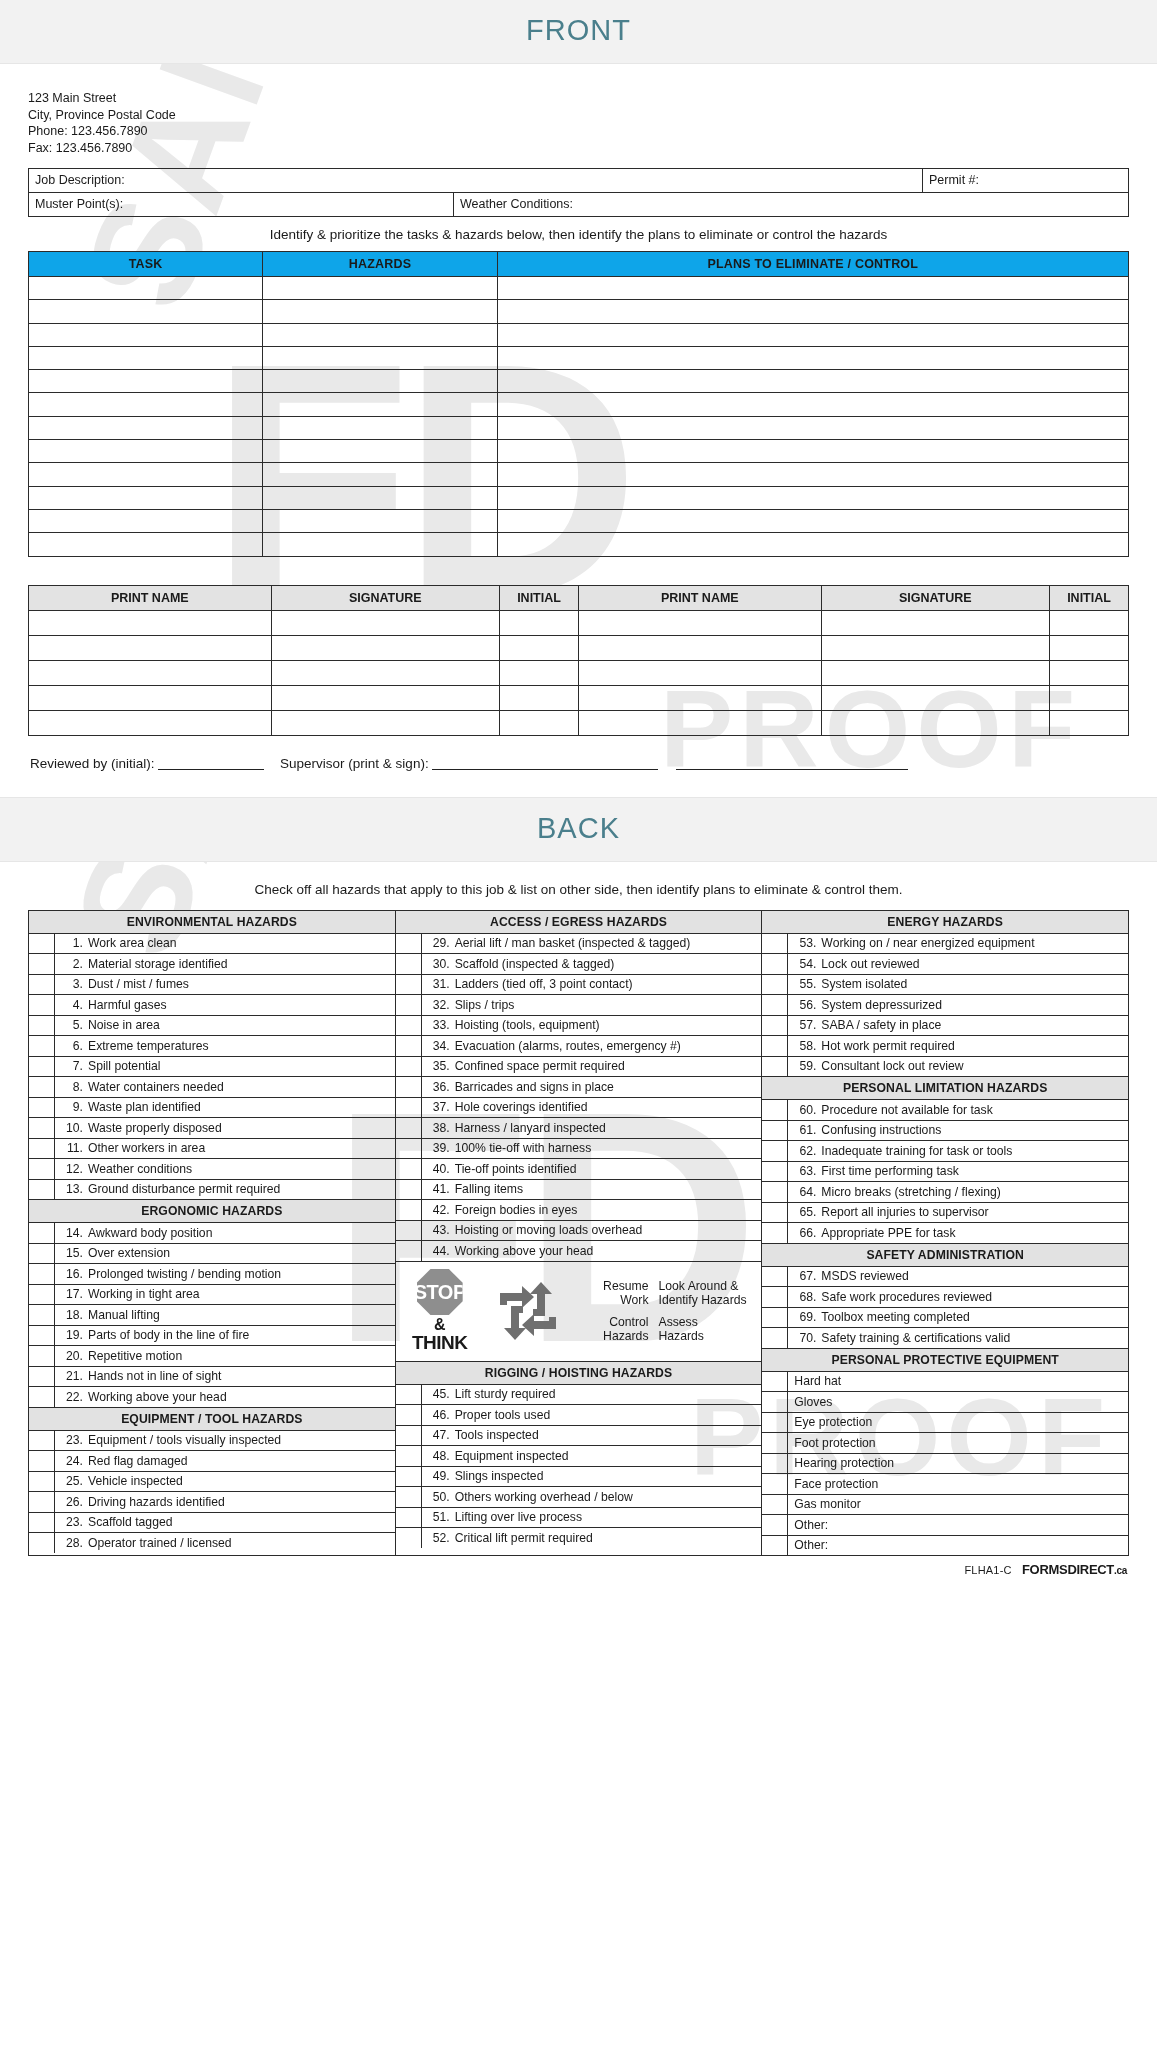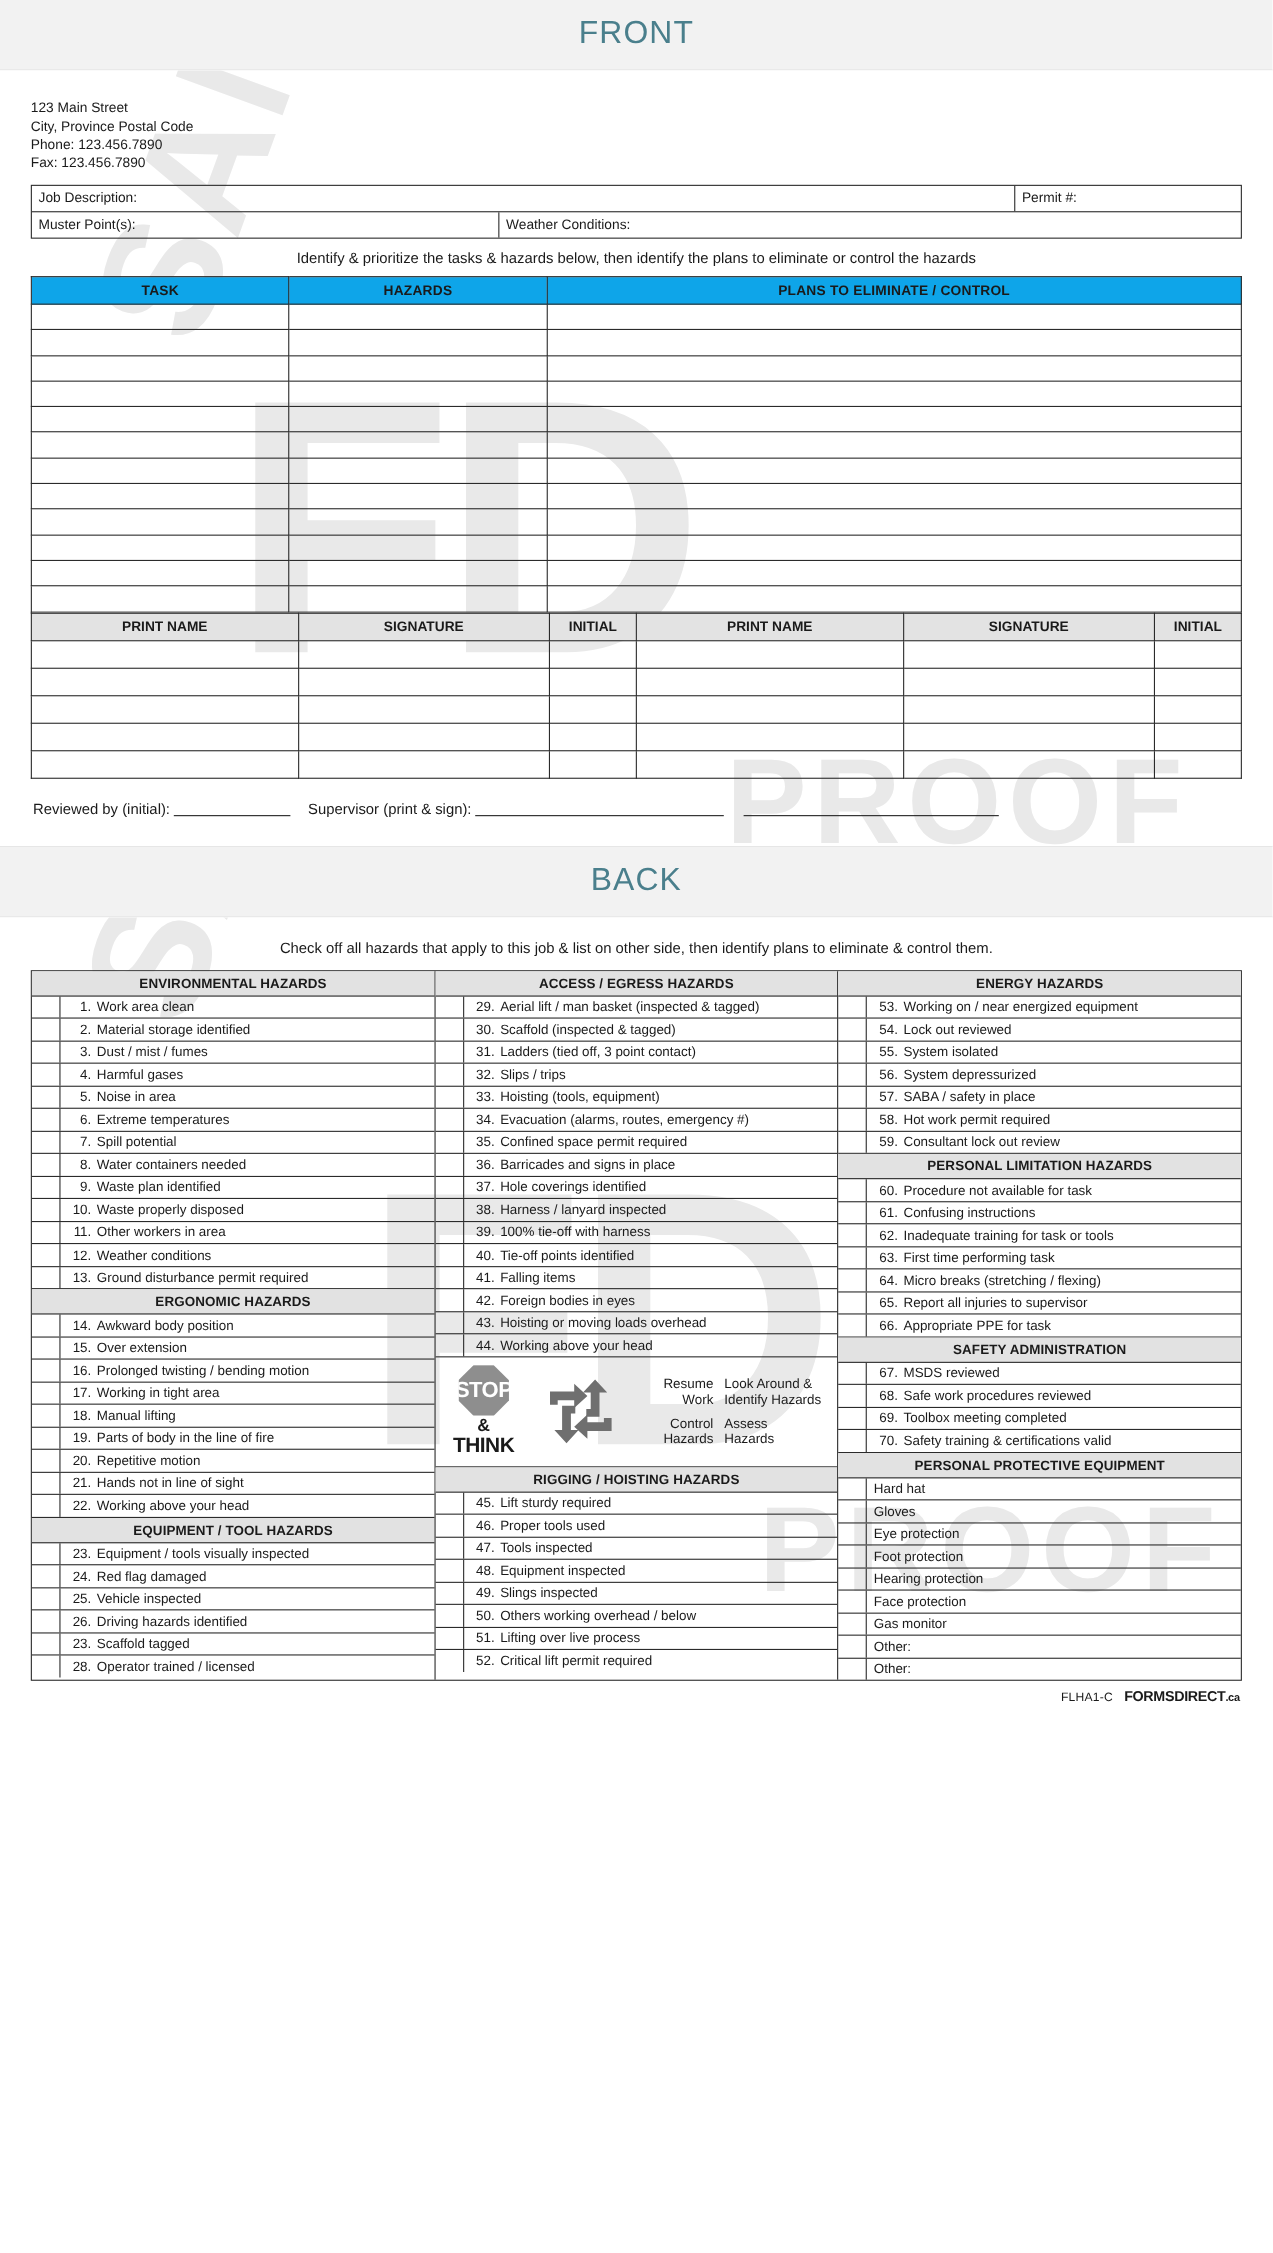--- a/index.html
+++ b/index.html
@@ -54,21 +54,21 @@
   
   table.grid { width:100%; border-collapse:collapse; table-layout:fixed; }
   table.grid th, table.grid td { border:1.4px solid #2b2b2b; }
   table.grid th {
     background:#0ea5e9; font-size:12.5px; font-weight:700; text-align:center;
     padding:5px 2px 5px 2px; letter-spacing:0.2px;
   }
   table.grid td { height:23.3px; }
 
   
-  table.sigs { width:100%; border-collapse:collapse; table-layout:fixed; margin-top:0;border-radius:21px; }
+  table.sigs { width:100%; border-collapse:collapse; table-layout:fixed; margin-top:28px;border-radius:21px; }
   table.sigs th, table.sigs td { border:1.4px solid #2b2b2b; }
   table.sigs th { background:#e3e3e3; font-size:12.5px; font-weight:700; padding:5px 2px; text-align:center; }
   table.sigs td { height:25px; }
 
   .reviewed { font-size:13.5px; padding:20px 2px 26px 2px; white-space:nowrap; }
   .rule { display:inline-block; border-bottom:1.2px solid #222; vertical-align:-2px; }
 
   
   .back-note { text-align:center; font-size:13.5px; padding:20px 0 13px 0; }
   .hz-wrap { display:flex; border:1.6px solid #2b2b2b; }

